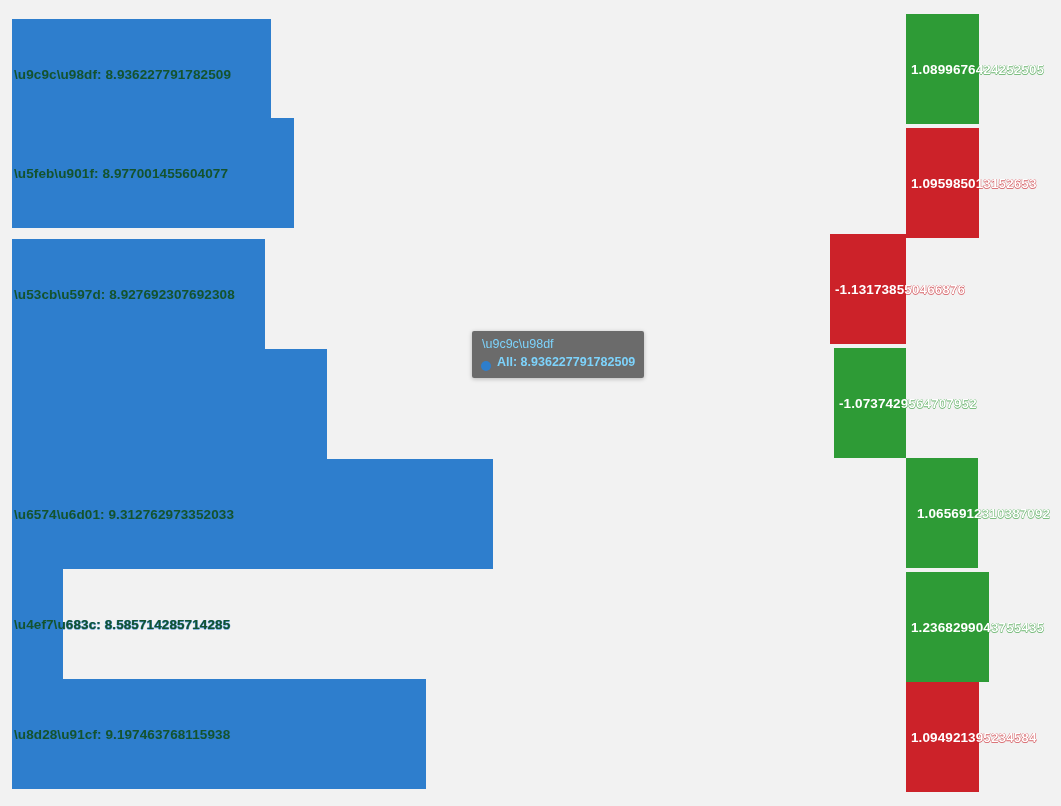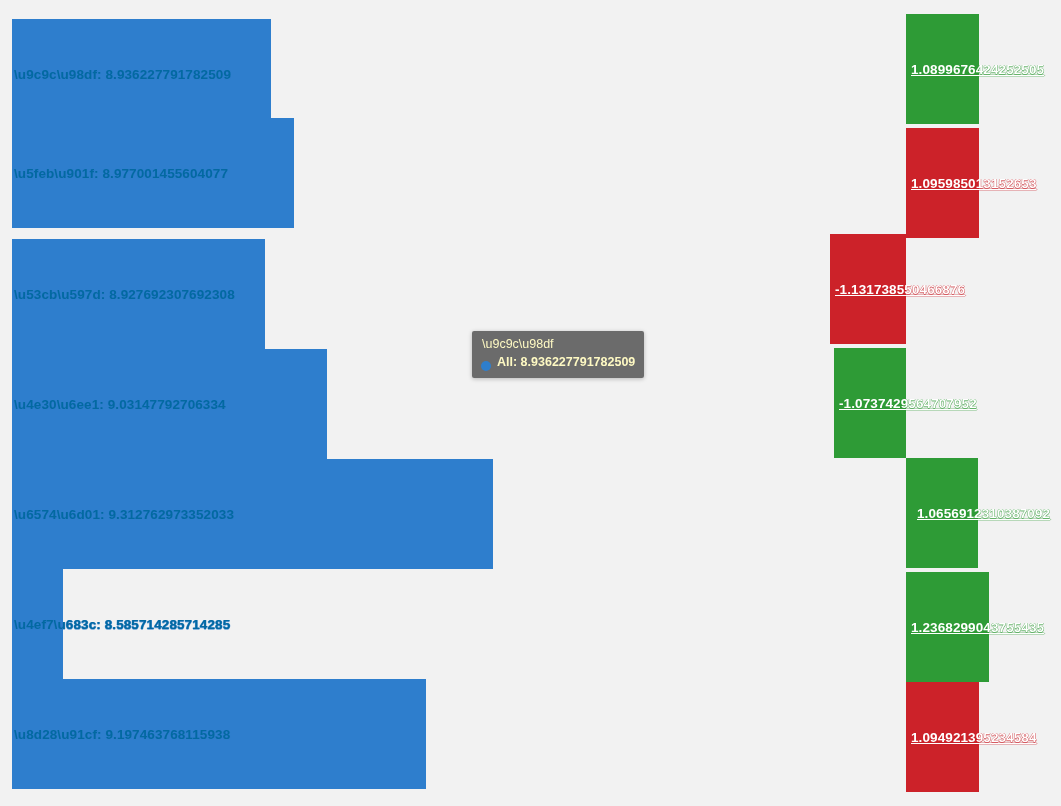--- a/index.html
+++ b/index.html
@@ -36,21 +36,21 @@
     height: 110px;
     background: #2e7ecd;
   }
   .bar-left-label {
     position: absolute;
     left: 14px;
     top: 0;
     height: 110px;
     display: flex;
     align-items: center;
-    color: #0369a1;
+    color: #14532d;
     font-size: 13.5px;
     font-weight: 700;
     white-space: nowrap;
     letter-spacing: 0.1px;
     pointer-events: none;
     text-shadow:
       0.5px 0 0 rgba(46,126,205,0.55),
       -0.5px 0 0 rgba(46,126,205,0.55),
       0 0.5px 0 rgba(46,126,205,0.55),
       0 -0.5px 0 rgba(46,126,205,0.55);
@@ -71,21 +71,20 @@
     top: 0;
     height: 100%;
     display: flex;
     align-items: center;
     color: #ffffff;
     font-size: 13.5px;
     font-weight: 700;
     white-space: nowrap;
     letter-spacing: 0.1px;
     pointer-events: none;
-    text-decoration: underline;
   }
   .bar-right-label.on-green {
     text-shadow:
       0.5px 0 0 rgba(46,155,54,0.6),
       -0.5px 0 0 rgba(46,155,54,0.6),
       0 0.5px 0 rgba(46,155,54,0.6),
       0 -0.5px 0 rgba(46,155,54,0.6);
   }
   .bar-right-label.on-red {
     text-shadow:
@@ -94,21 +93,21 @@
       0 0.5px 0 rgba(204,34,41,0.6),
       0 -0.5px 0 rgba(204,34,41,0.6);
   }
 
   
   #tooltip {
     position: absolute;
     left: 472px;
     top: 331px;
     background: rgba(97,97,97,0.93);
-    color: #fef9c3;
+    color: #7dd3fc;
     padding: 5px 9px 7px 9px;
     border-radius: 2px;
     font-size: 12.5px;
     line-height: 17px;
     box-shadow: 0 1px 4px rgba(0,0,0,0.25);
     z-index: 50;
     white-space: nowrap;
   }
   #tooltip .tt-title {
     font-weight: 400;
@@ -141,21 +140,20 @@
   <div class="row" style="top:118px">
     <div class="bar-left" style="width:282px"></div>
     <div class="bar-left-label">\u5feb\u901f: 8.977001455604077</div>
   </div>
   <div class="row" style="top:239px">
     <div class="bar-left" style="width:253px"></div>
     <div class="bar-left-label">\u53cb\u597d: 8.927692307692308</div>
   </div>
   <div class="row" style="top:349px">
     <div class="bar-left" style="width:315px"></div>
-    <div class="bar-left-label">\u4e30\u6ee1: 9.03147792706334</div>
   </div>
   <div class="row" style="top:459px">
     <div class="bar-left" style="width:481px"></div>
     <div class="bar-left-label">\u6574\u6d01: 9.312762973352033</div>
   </div>
   <div class="row" style="top:569px">
     <div class="bar-left" style="width:51px"></div>
     <div class="bar-left-label">\u4ef7\u683c: 8.585714285714285</div>
   </div>
   <div class="row" style="top:679px">

